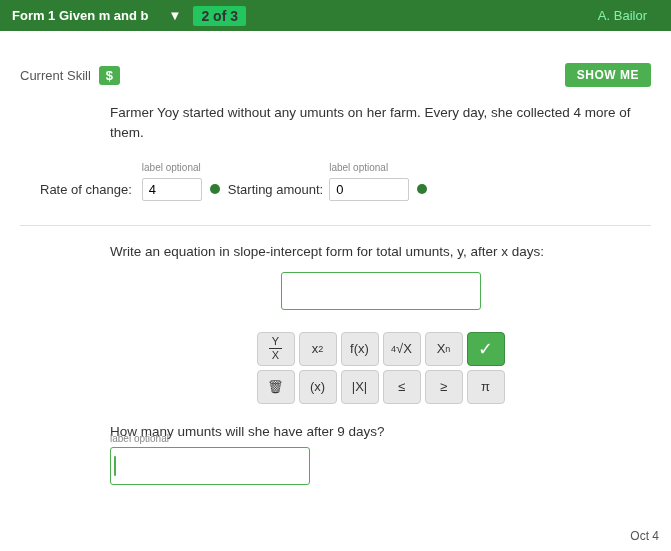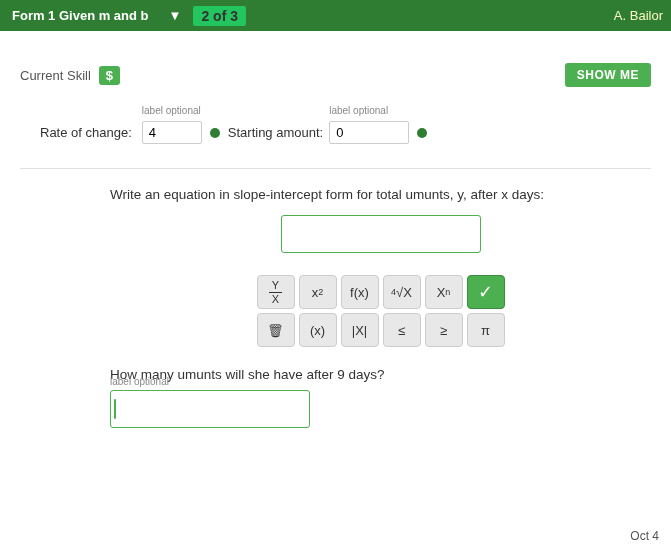--- a/index.html
+++ b/index.html
@@ -34,23 +34,23 @@
       font-size: 14px;
       font-weight: bold;
       color: #333;
       background: #22c55e;
       padding: 2px 8px;
       margin-left: 12px;
       border-radius: 2px;
     }
     .header-user {
       position: absolute;
-      right: 8px;
-      font-size: 13px;
-      color: #fef9c3;
+      right: 24px;
+      font-size: 13px;
+      color: #86efac;
     }
 
     
     .main {
       background: white;
       margin: 0;
       padding: 32px 20px;
       height: calc(551px - 31px);
       overflow-y: auto;
     }
@@ -281,20 +281,21 @@
 <div class="main">
 
   <div class="skill-row">
     <div class="skill-label">
       <span>Current Skill</span>
       <span class="skill-icon">$</span>
     </div>
     <button class="show-me-btn">SHOW ME</button>
   </div>
 
+  <div class="problem-text">Farmer Yoy started without any umunts on her farm. Every day, she collected 4 more of them.</div>
 
   <div class="input-row-wrapper">
     <span class="rate-label">Rate of change:</span>
 
     <div class="field-wrapper">
       <span class="opt-label-top">label optional</span>
       <input class="input-field-small" type="text" value="4" style="">
     </div>
 
     <div class="dot-green"></div>

